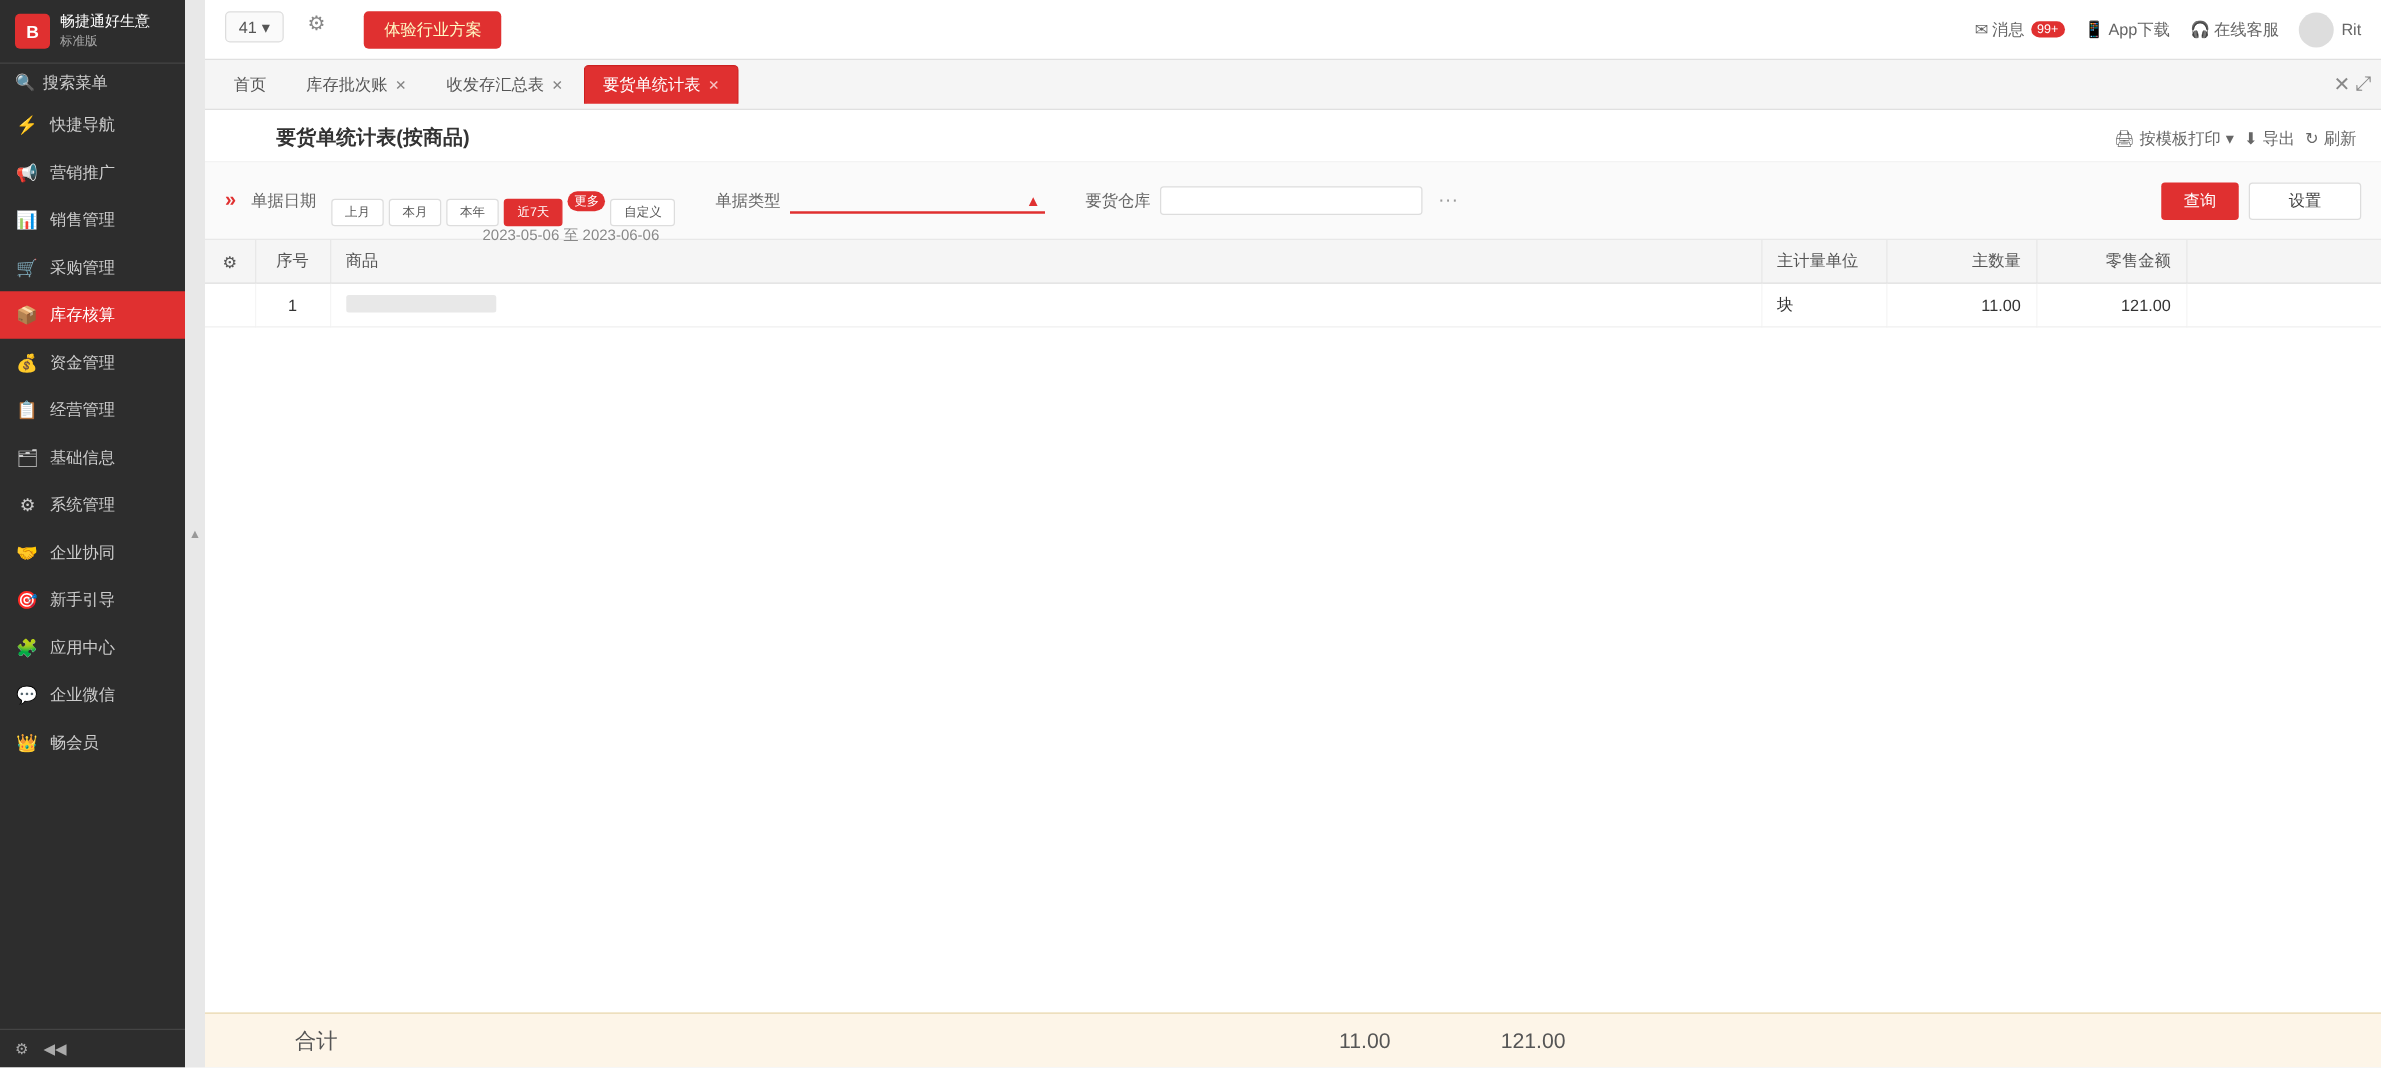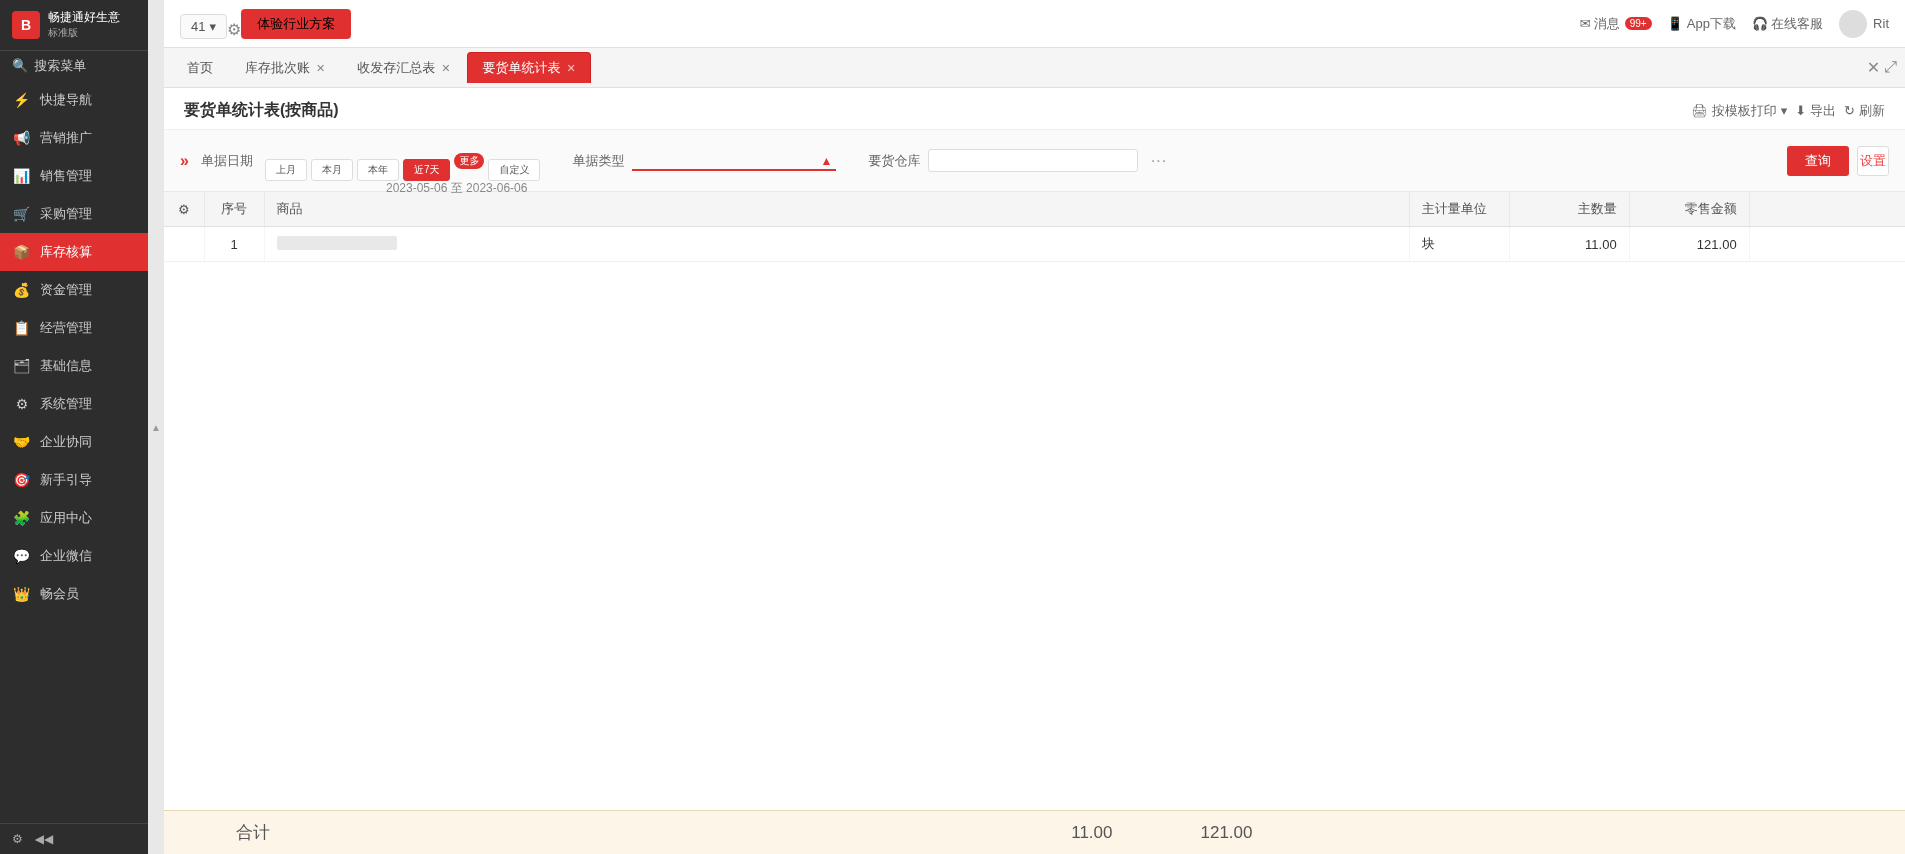--- a/index.html
+++ b/index.html
@@ -67,30 +67,30 @@
     .main { flex: 1; display: flex; flex-direction: column; background: #f0f0f0; overflow: hidden; }
 
     
     .topbar {
       height: 48px; background: #fff;
       display: flex; align-items: center;
       padding: 0 16px; gap: 12px;
       border-bottom: 1px solid #e0e0e0;
       flex-shrink: 0;
     }
-    .topbar-left { display: flex; align-items: flex-end; gap: 0; flex: 1; }
+    .topbar-left { display: flex; align-items: flex-start; gap: 19px; flex: 1; }
     .topbar-selector {
       display: flex; align-items: center; gap: 4px;
       border: 1px solid #ddd; border-radius: 4px; padding: 4px 10px;
       background: #fafafa; cursor: pointer; font-size: 13px; color: #555;
     }
     .topbar-gear { color: #888; cursor: pointer; font-size: 16px; }
     .btn-industry {
-      background: #e03030; color: #000000; border: none;
-      padding: 6px 16px; border-radius: 4px; cursor: pointer; font-size: 13px;
+      background: #e03030; color: #fef9c3; border: none;
+      padding: 6px 16px; border-radius: 4px; cursor: pointer; font-size: 13px; margin-left: 12px;
     }
     .topbar-right { display: flex; align-items: center; gap: 16px; color: #666; font-size: 13px; }
     .badge-red {
       background: #e03030; color: white; font-size: 10px;
       border-radius: 8px; padding: 1px 5px; margin-left: 2px;
     }
     .avatar-placeholder { width: 28px; height: 28px; background: #ddd; border-radius: 50%; }
 
     
     .tabs-bar {
@@ -114,21 +114,21 @@
 
     
     .content { flex: 1; overflow-y: auto; background: white; padding: 0; display: flex; flex-direction: column; }
 
     
     .page-header {
       padding: 12px 20px 8px;
       display: flex; align-items: center; justify-content: space-between;
       border-bottom: 1px solid #f0f0f0;
     }
-    .page-title { font-size: 16px; font-weight: 600; color: #333; }
+    .page-title { font-size: 16px; font-weight: 600; color: #333; margin-left: 37px; }
     .page-actions { display: flex; align-items: center; gap: 8px; color: #666; font-size: 13px; }
     .page-action-btn { display: flex; align-items: center; gap: 4px; cursor: pointer; }
 
     
     .filter-bar {
       background: #fafafa; border-bottom: 1px solid #e8e8e8;
       padding: 10px 16px; display: flex; align-items: center; gap: 12px; flex-wrap: wrap;
       position: relative;
     }
     .filter-toggle { color: #e03030; cursor: pointer; font-size: 16px; font-weight: bold; }
@@ -153,21 +153,21 @@
     .filter-warehouse-group { display: flex; align-items: center; gap: 8px; margin-left: 20px; }
     .filter-warehouse-input {
       border: 1px solid #ddd; border-radius: 3px;
       padding: 3px 24px 3px 8px; background: white; min-width: 160px;
       font-size: 13px; outline: none; color: #333;
     }
     .filter-more-btn { color: #999; cursor: pointer; font-size: 16px; margin-left: 4px; }
 
     .filter-right { margin-left: auto; display: flex; gap: 8px; }
     .btn-query { background: #e03030; color: white; border: none; padding: 6px 18px; border-radius: 3px; cursor: pointer; font-size: 13px; }
-    .btn-setting { background: white; color: #ef4444; border: 1px solid #ddd; padding: 5px 2px; border-radius: 3px; cursor: pointer; font-size: 13px; }
+    .btn-setting { background: white; color: #404040; border: 1px solid #ddd; padding: 5px 31px; border-radius: 3px; cursor: pointer; font-size: 13px; }
 
     
     .dropdown-menu {
       position: absolute;
       top: 58px; left: 690px;
       background: white;
       border: 1px solid #e0e0e0;
       border-radius: 4px;
       box-shadow: 0 4px 12px rgba(0,0,0,0.12);
       z-index: 100;

